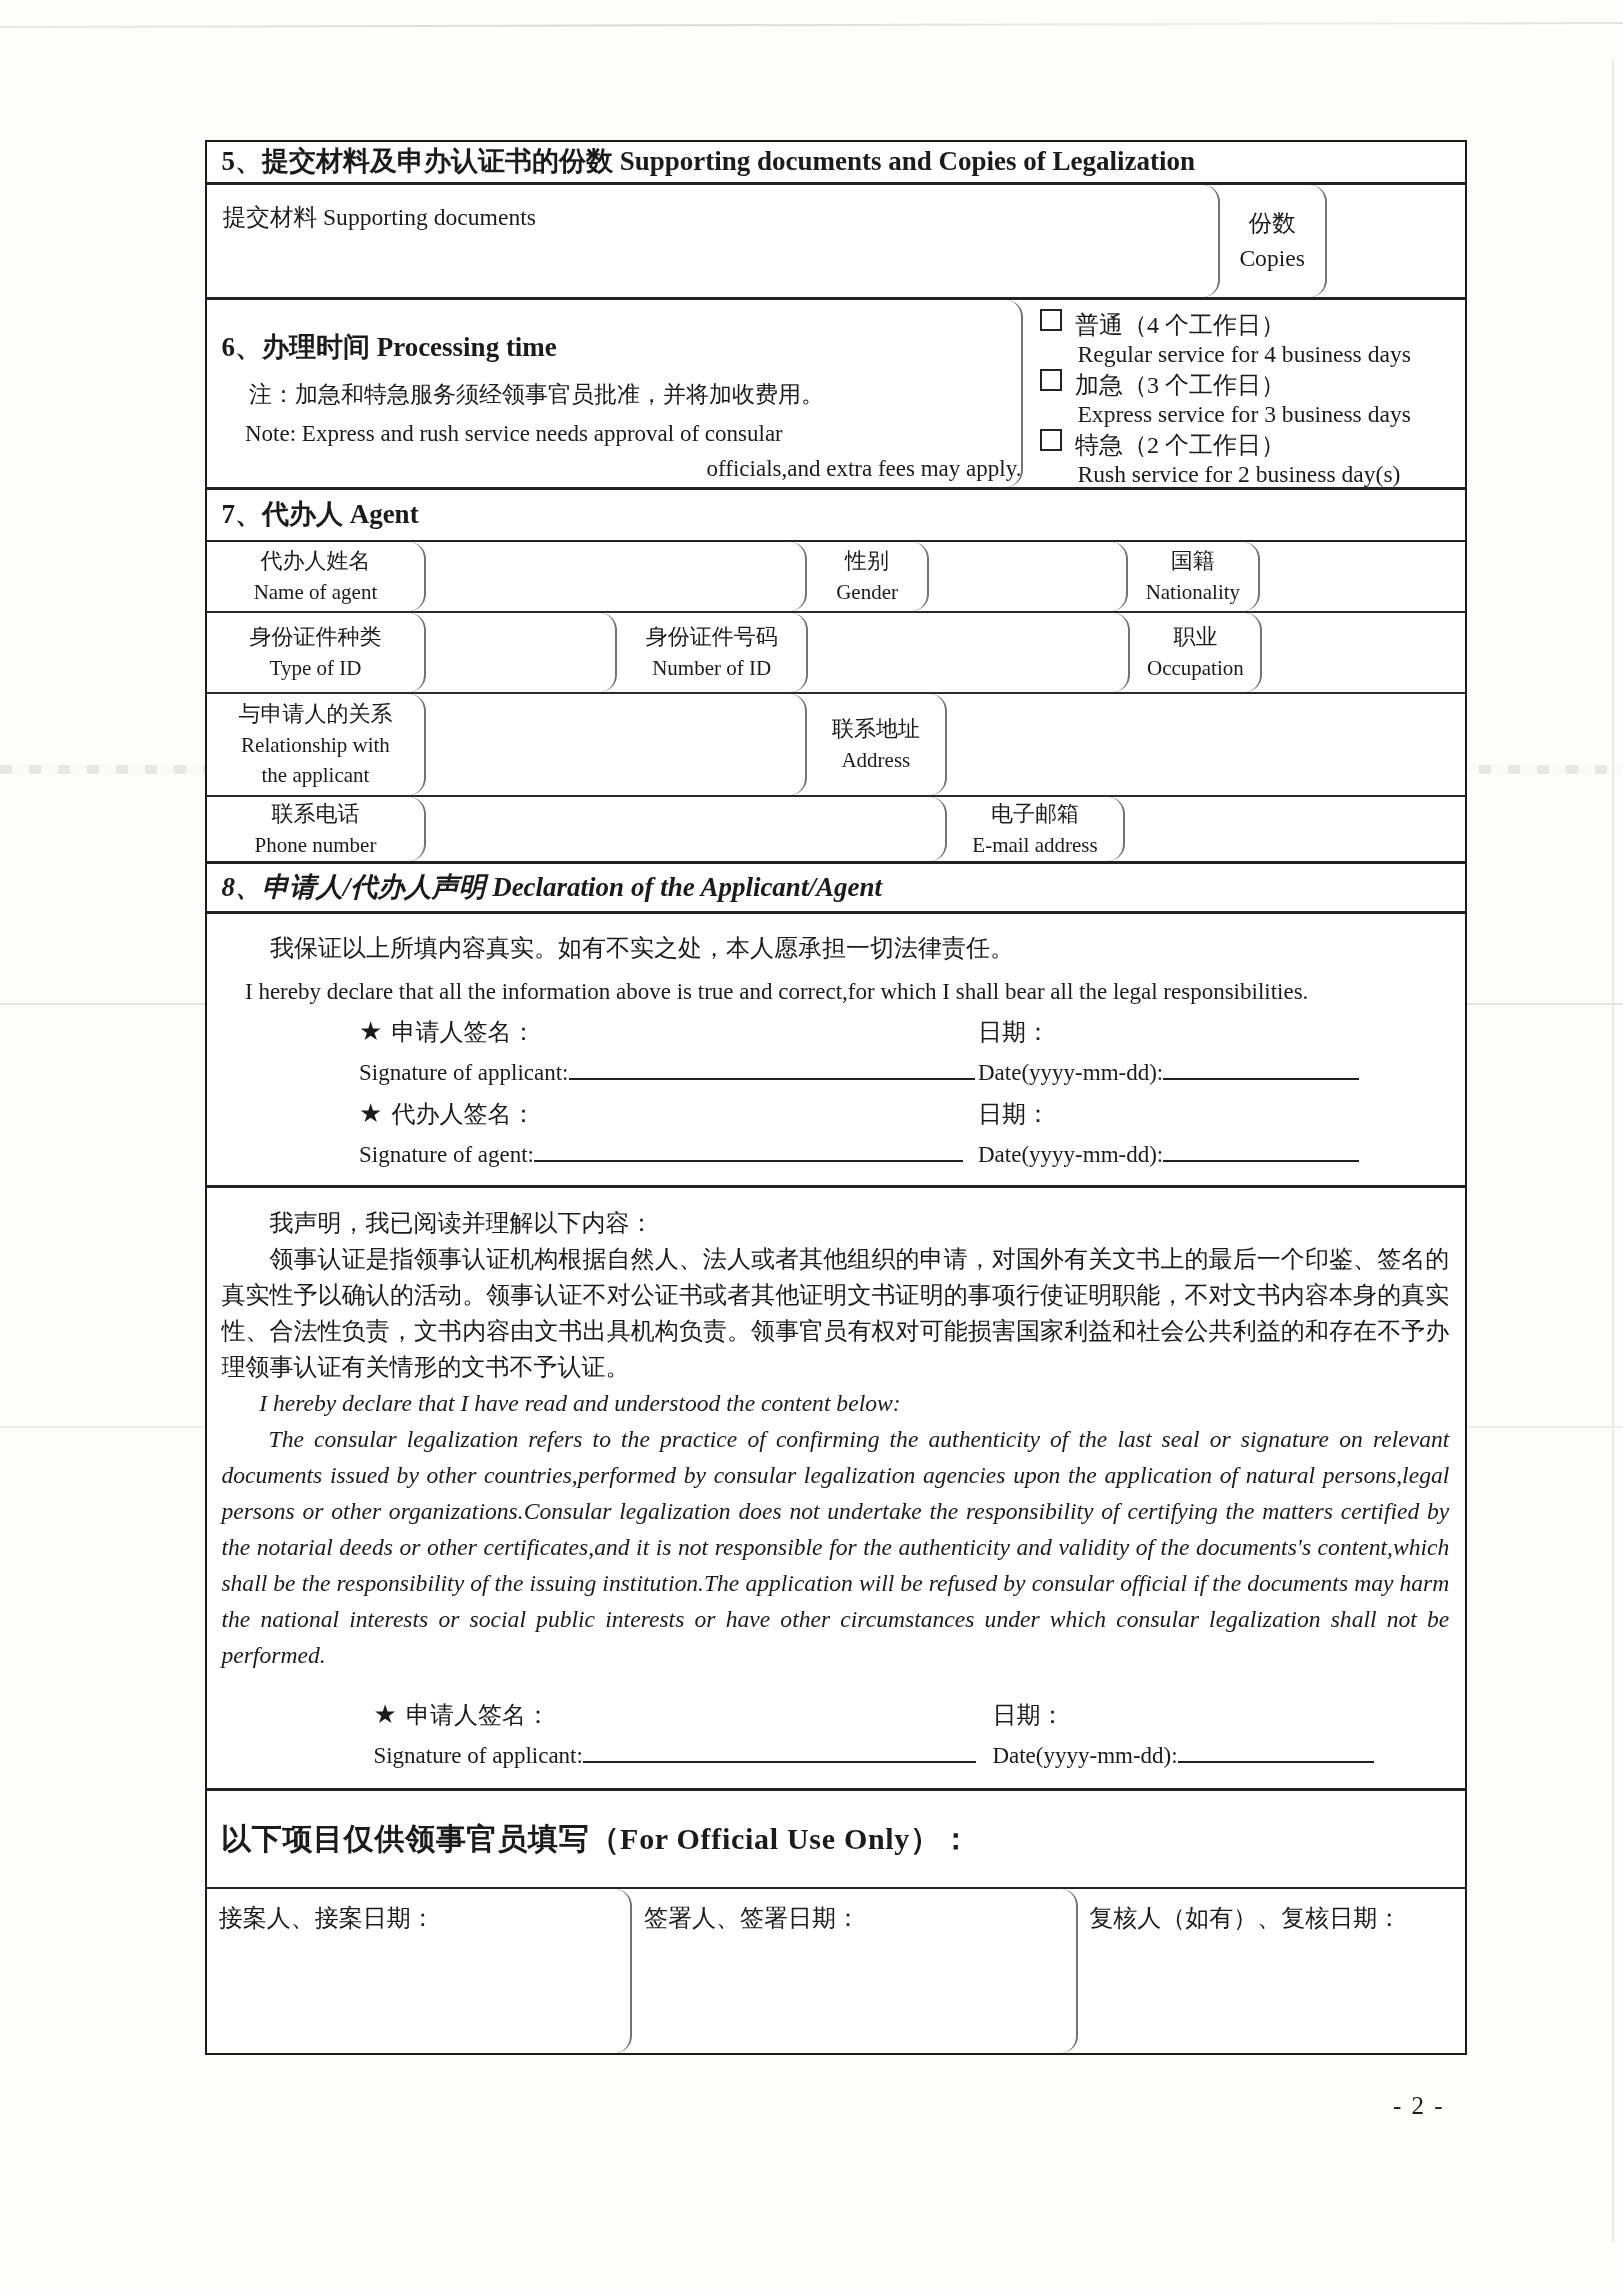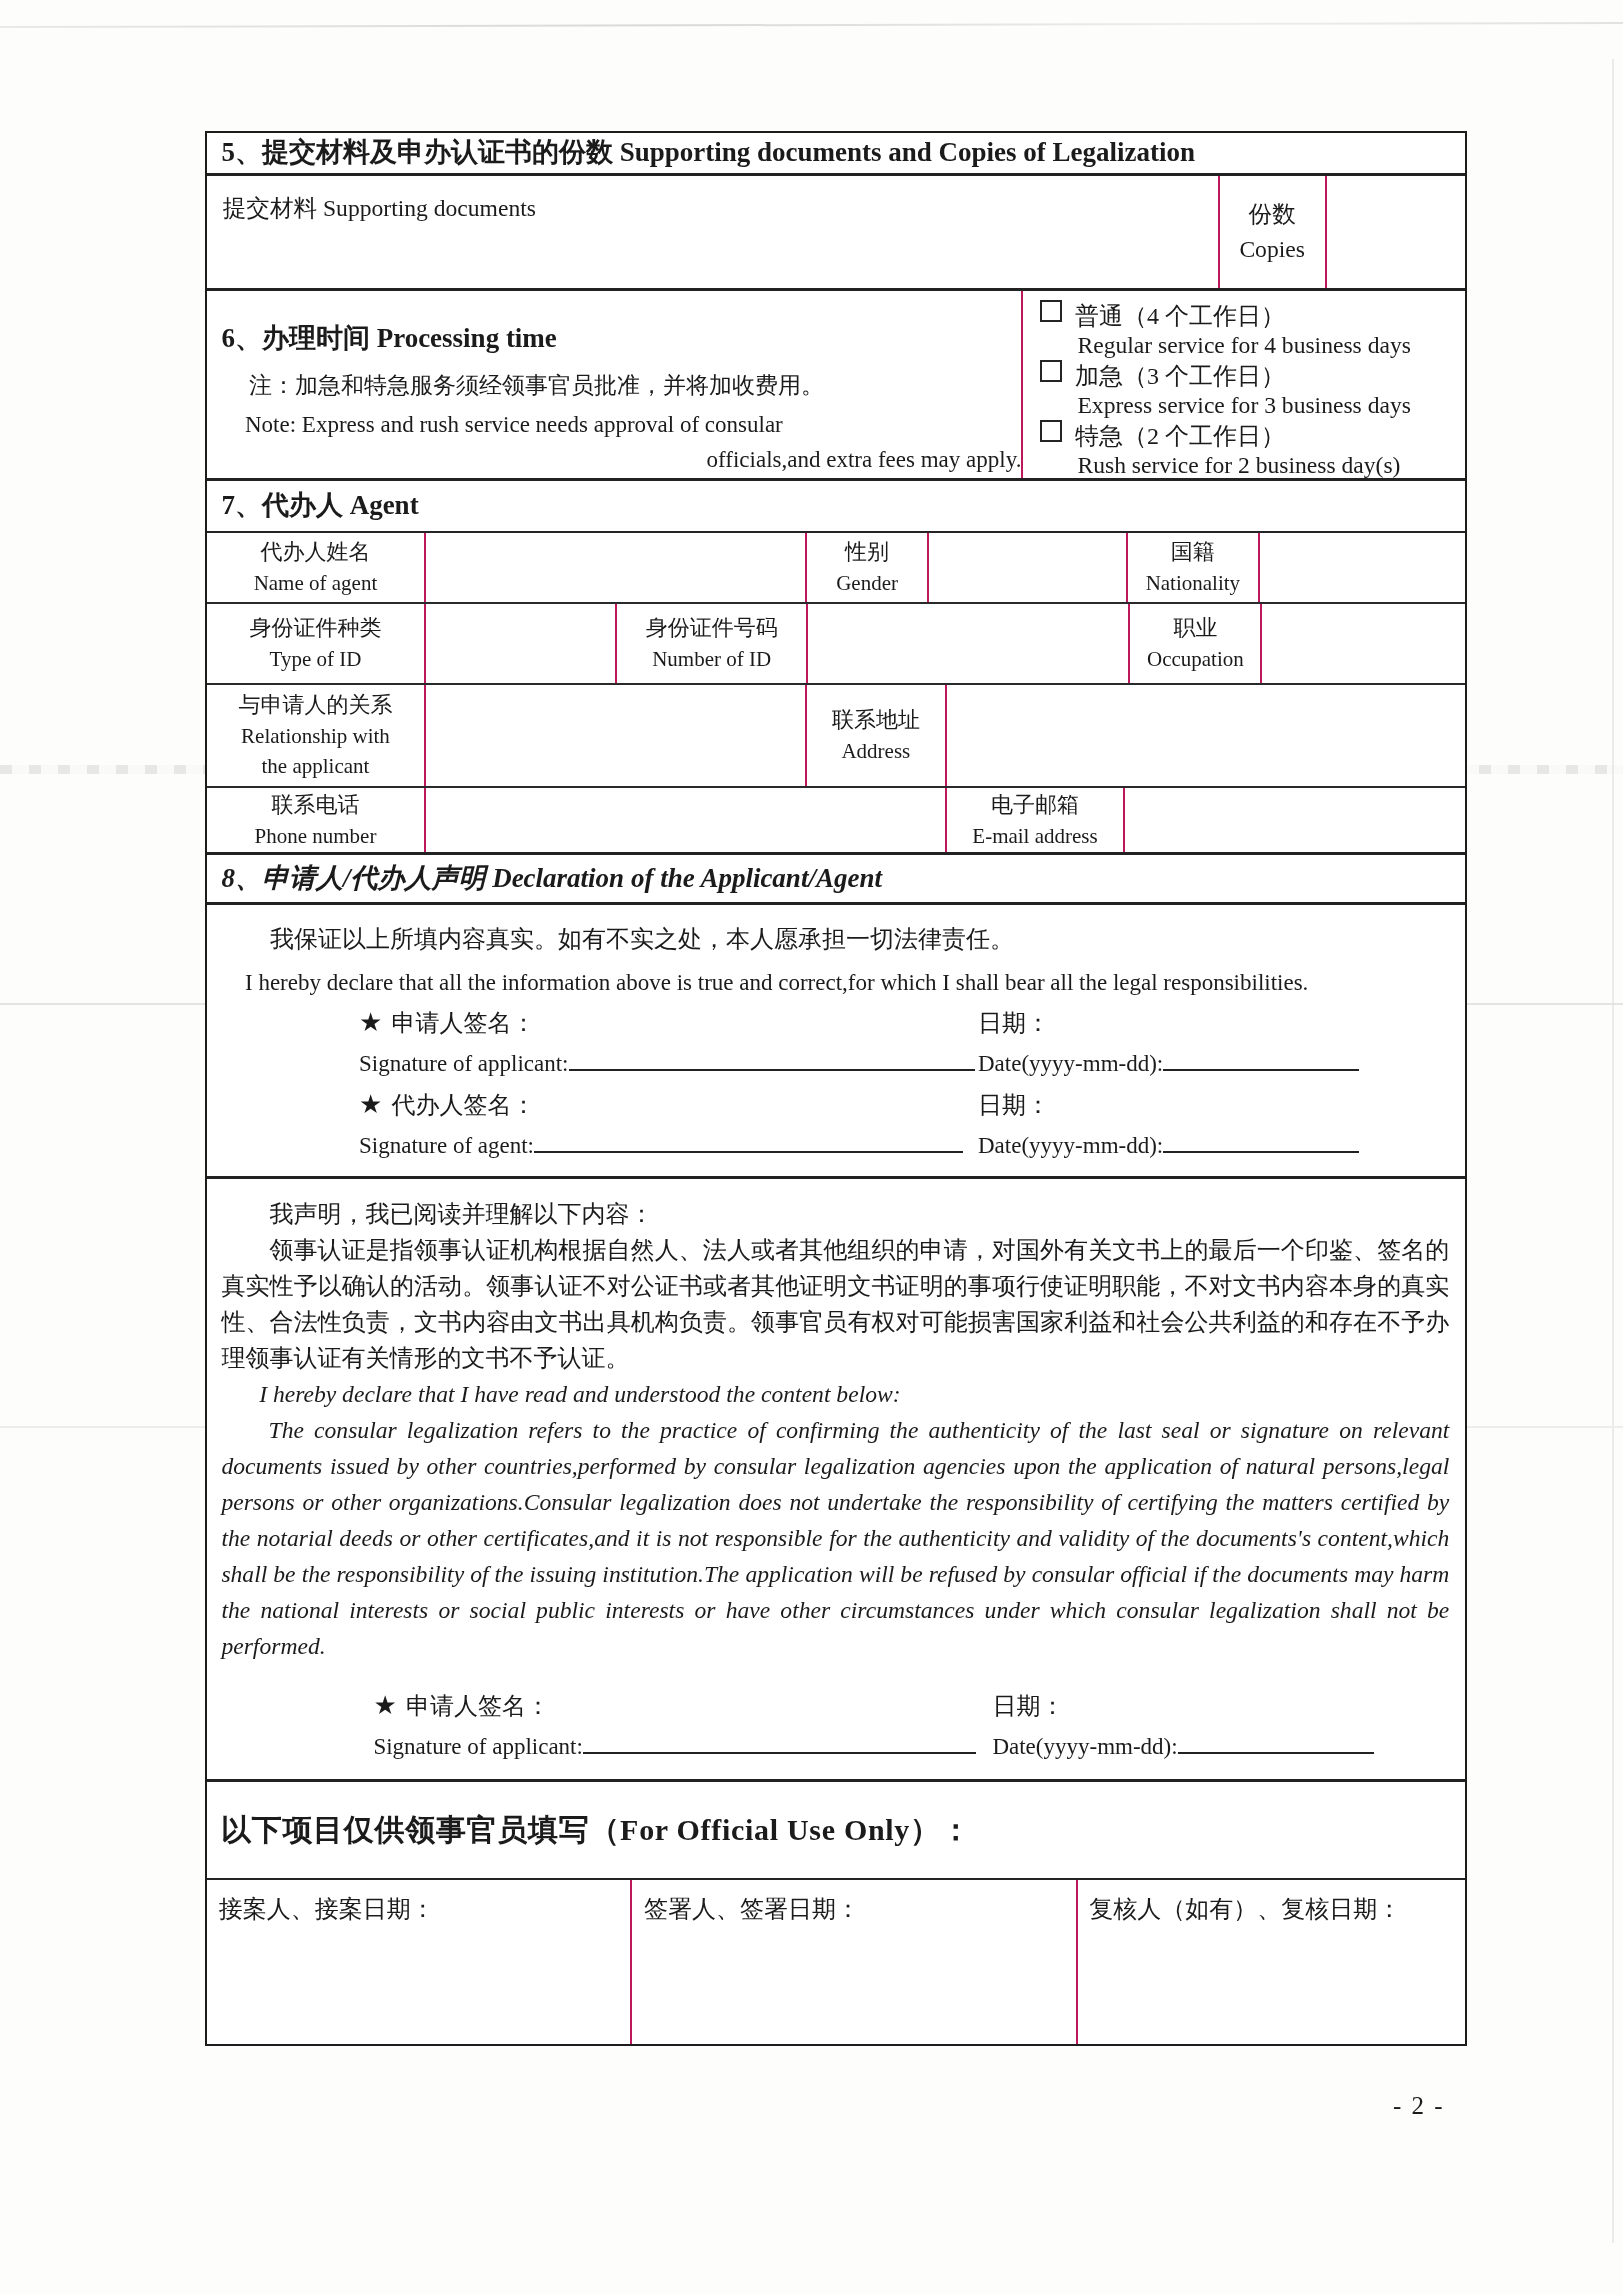--- a/index.html
+++ b/index.html
@@ -18,30 +18,30 @@
     transform:rotate(-0.15deg); }
   .scan-right-streak { position:absolute; right:9.2px; top:59px; bottom:52px; width:2px; background:#ebebeb; }
   .fold-line-1 { position:absolute; left:0; top:765px; width:100%; height:9.2px;
     background:repeating-linear-gradient(90deg, rgba(120,120,120,.16) 0 11.8px, rgba(190,190,190,.05) 11.8px 29px);
     filter:blur(0.7px); }
   .fold-line-2 { position:absolute; left:0; top:1003px; width:100%; height:2px; background:#e4e4e4; }
   .fold-line-3 { position:absolute; left:0; top:1426px; width:100%; height:2px; background:#ededed; }
 
   
   .form-table {
-    position:absolute; left:205px; top:131px; width:1262px;
+    position:absolute; left:205px; top:140px; width:1262px;
     border:2.6px solid #1c1c1c;
     background:#fff;
   }
   .row { position:relative; width:100%; }
   .b5 { border-bottom:3.3px solid #222; }
   .b4 { border-bottom:2.6px solid #242424; }
   .b3 { border-bottom:2px solid #2a2a2a; }
   .flex { display:flex; }
-  .vr3 { border-right:2px solid #be185d; }
+  .vr3 { border-right:2px solid #737373;border-radius:17px; }
 
   .sec-title {
     font-weight:bold; font-size:27px; line-height:1.1;
     display:flex; align-items:center; padding-left:14.4px;
   }
   .r-sec5-title { height:43px; }
   .r-sec5-body { height:115px; }
   .c-docs { flex:0 0 80.5%; font-size:23.6px; padding:15.7px 0 0 15.7px; }
   .c-copies { flex:0 0 8.5%; display:flex; flex-direction:column; justify-content:center; align-items:center;
     font-size:23.6px; line-height:1.5; text-align:center; }

